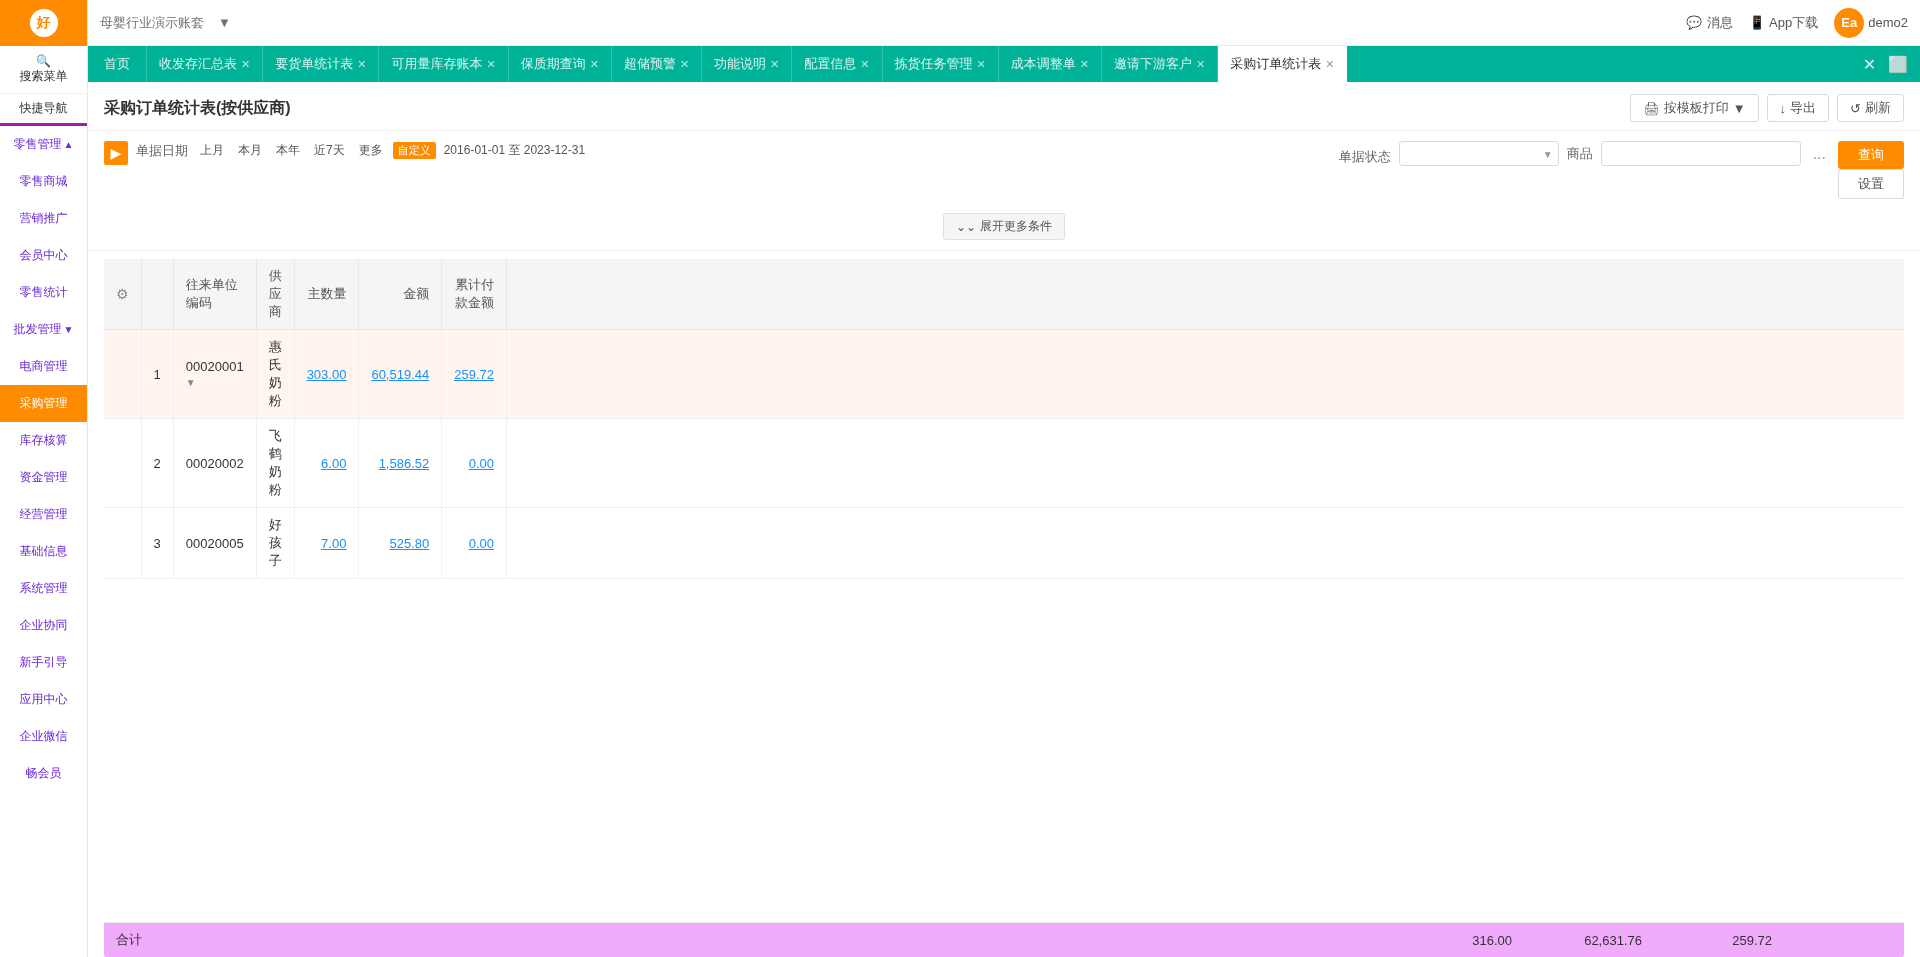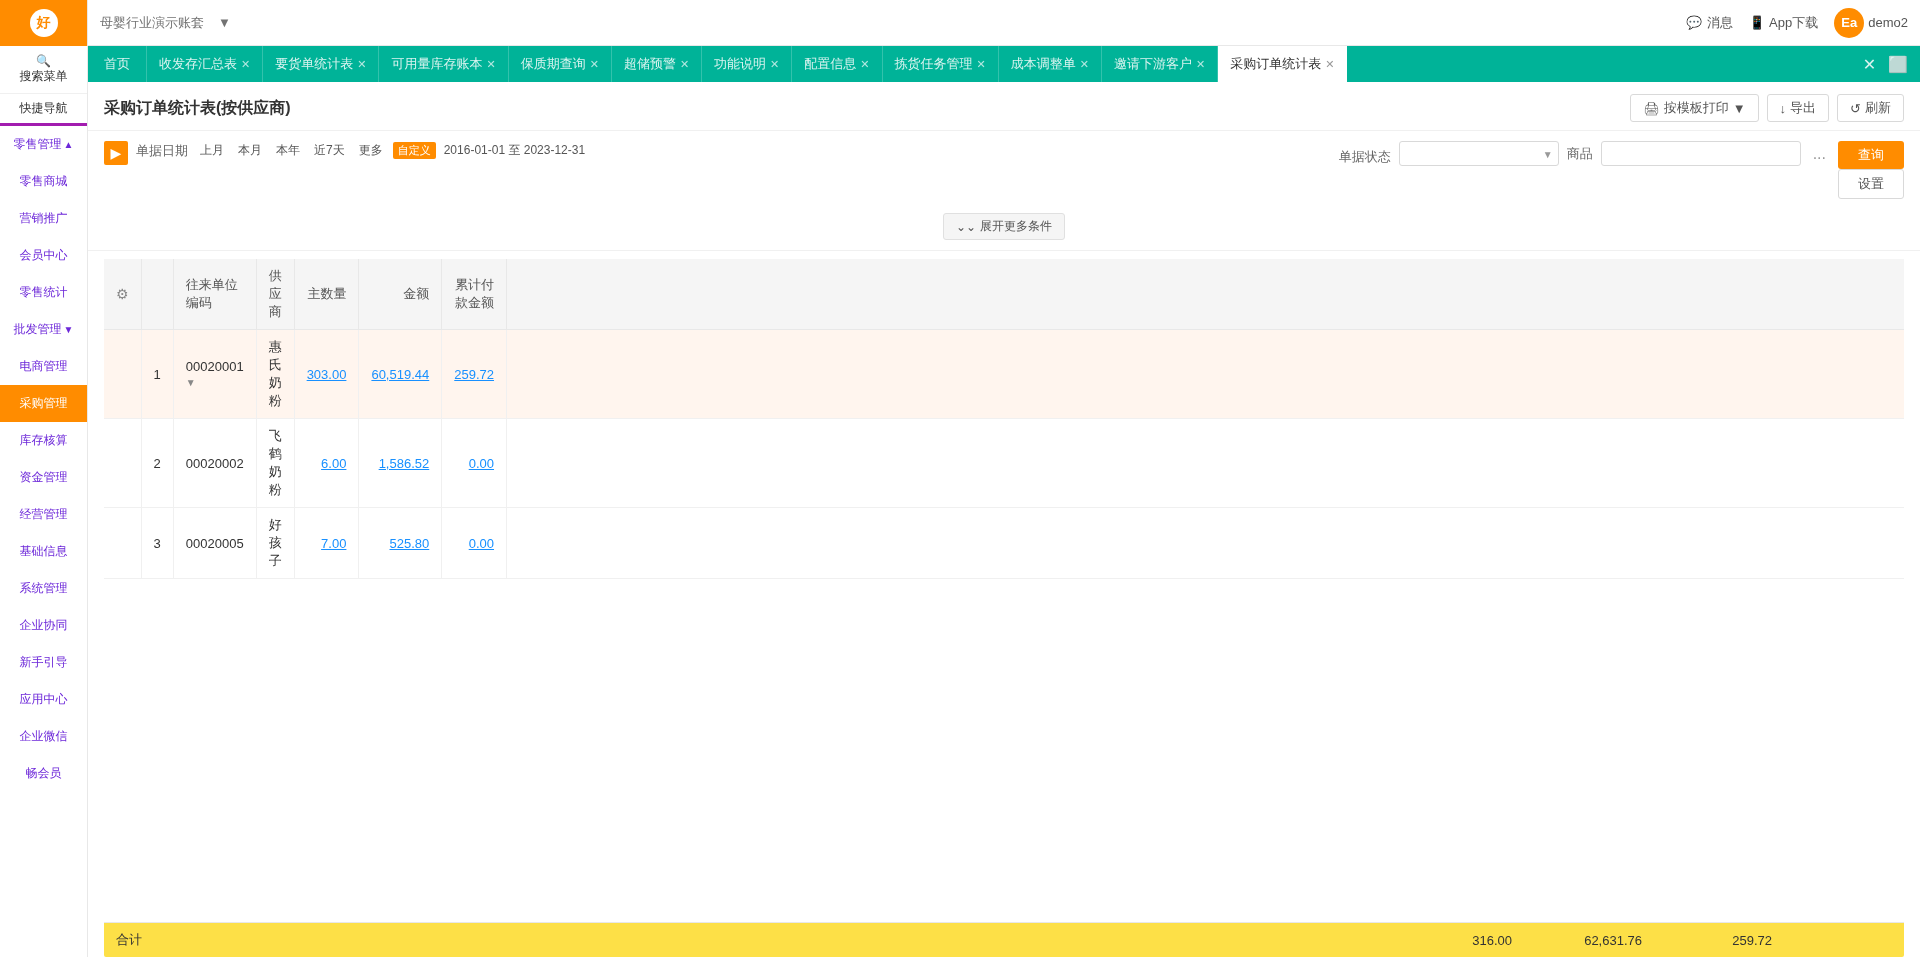--- a/index.html
+++ b/index.html
@@ -372,21 +372,21 @@
       cursor: pointer;
     }
     .td-num { text-align: right; }
     .td-center { text-align: center; }
     .col-settings { width: 36px; text-align: center; }
     .settings-icon { color: #888; cursor: pointer; font-size: 14px; }
     .expand-icon { color: #888; font-size: 10px; cursor: pointer; }
 
     
     .table-footer {
-      background: #fde047;
+      background: #f0abfc;
       border-top: 1px solid #e8e8e8;
       padding: 8px 12px;
       display: flex;
       align-items: center;
       font-size: 13px;
       color: #333;
       margin: 0 16px;
       border-radius: 0 0 2px 2px;
       gap: 29px;
     }

